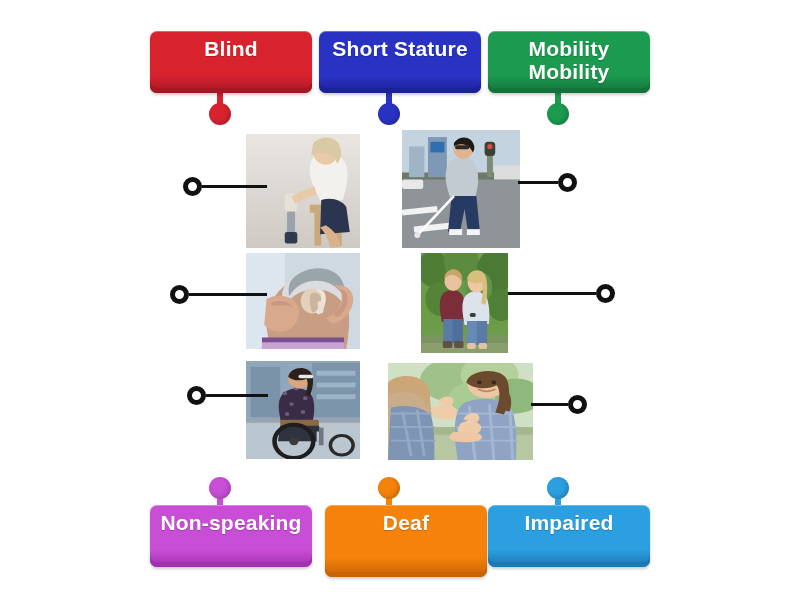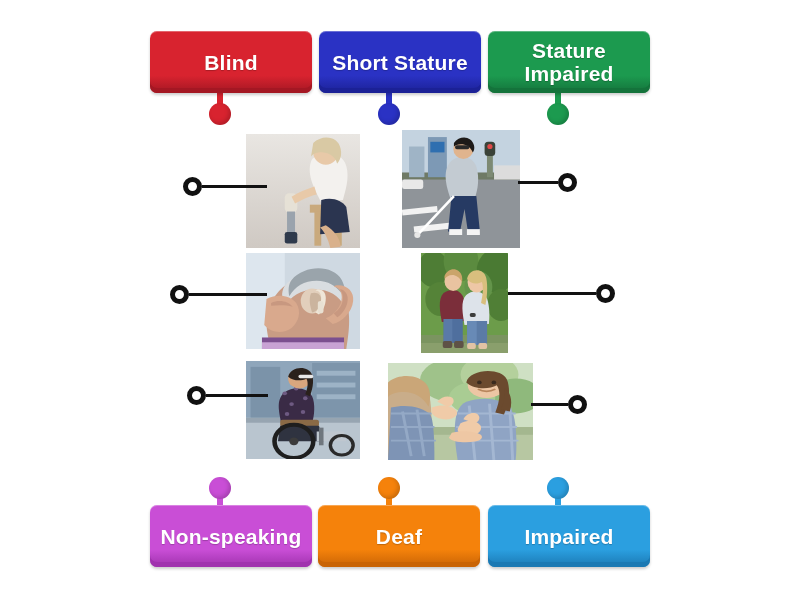--- a/index.html
+++ b/index.html
@@ -19,29 +19,29 @@
     width: 800px;
     height: 600px;
   }
 
   
   .chip {
     position: absolute;
     box-sizing: border-box;
     border-radius: 7px;
     display: flex;
-    align-items: center;
+    align-items: flex-start;
     justify-content: center;
     text-align: center;
     color: #ffffff;
     font-weight: bold;
     font-size: 21px;
     line-height: 23px;
     letter-spacing: 0.2px;
-    padding: 0 8px;
+    padding: 6px 8px;
     text-shadow: 0 1px 1px rgba(0,0,0,0.22);
     user-select: none;
   }
   .chip .chip-text {
     display: block;
     width: 100%;
   }
 
   
   .pin {
@@ -303,37 +303,37 @@
         <div class="ball" style="background: rgb(42, 50, 196); box-shadow: rgba(0, 0, 0, 0.18) -2px -2px 4px inset;"></div>
       </div>
       <div class="chip" style="left: 319px; top: 31px; width: 162px; height: 62px; background: linear-gradient(rgb(42, 50, 196) 0%, rgb(42, 50, 196) 72%, rgb(27, 33, 150) 100%); box-shadow: rgba(255, 255, 255, 0.3) 0px 1px 0px inset, rgb(27, 33, 150) 0px -5px 0px inset, rgba(0, 0, 0, 0.2) 0px 2px 3px;">
         <span class="chip-text">Short Stature</span>
       </div>
       <div class="pin down" style="left: 547px; top: 93px; height: 32px;">
         <div class="stem" style="background: rgb(28, 154, 79);"></div>
         <div class="ball" style="background: rgb(28, 154, 79); box-shadow: rgba(0, 0, 0, 0.18) -2px -2px 4px inset;"></div>
       </div>
       <div class="chip" style="left: 488px; top: 31px; width: 162px; height: 62px; background: linear-gradient(rgb(28, 154, 79) 0%, rgb(28, 154, 79) 72%, rgb(20, 115, 59) 100%); box-shadow: rgba(255, 255, 255, 0.3) 0px 1px 0px inset, rgb(20, 115, 59) 0px -5px 0px inset, rgba(0, 0, 0, 0.2) 0px 2px 3px;">
-        <span class="chip-text">Stature Impaired</span>
+        <span class="chip-text">Mobility Mobility</span>
       </div>
     </div>
 
   <div id="bottom-labels-layer">
       <div class="pin up" style="left: 209px; top: 477px; height: 28px;">
         <div class="stem" style="background: rgb(201, 78, 214);"></div>
         <div class="ball" style="background: rgb(201, 78, 214); box-shadow: rgba(0, 0, 0, 0.18) -2px -2px 4px inset;"></div>
       </div>
       <div class="chip" style="left: 150px; top: 505px; width: 162px; height: 62px; background: linear-gradient(rgb(201, 78, 214) 0%, rgb(201, 78, 214) 72%, rgb(160, 50, 174) 100%); box-shadow: rgba(255, 255, 255, 0.3) 0px 1px 0px inset, rgb(160, 50, 174) 0px -5px 0px inset, rgba(0, 0, 0, 0.2) 0px 2px 3px;">
         <span class="chip-text">Non-speaking</span>
       </div>
       <div class="pin up" style="left: 378px; top: 477px; height: 28px;">
         <div class="stem" style="background: rgb(245, 130, 11);"></div>
         <div class="ball" style="background: rgb(245, 130, 11); box-shadow: rgba(0, 0, 0, 0.18) -2px -2px 4px inset;"></div>
       </div>
-      <div class="chip" style="left: 318px; top: 505px; width: 162px; height: 62px; background: linear-gradient(rgb(245, 130, 11) 0%, rgb(245, 130, 11) 72%, rgb(201, 100, 5) 100%); box-shadow: rgba(255, 255, 255, 0.3) 0px 1px 0px inset, rgb(201, 100, 5) 0px -5px 0px inset, rgba(0, 0, 0, 0.2) 0px 2px 3px;">
+      <div class="chip" style="left: 325px; top: 505px; width: 162px; height: 72px; background: linear-gradient(rgb(245, 130, 11) 0%, rgb(245, 130, 11) 72%, rgb(201, 100, 5) 100%); box-shadow: rgba(255, 255, 255, 0.3) 0px 1px 0px inset, rgb(201, 100, 5) 0px -5px 0px inset, rgba(0, 0, 0, 0.2) 0px 2px 3px;">
         <span class="chip-text">Deaf</span>
       </div>
       <div class="pin up" style="left: 547px; top: 477px; height: 28px;">
         <div class="stem" style="background: rgb(43, 159, 224);"></div>
         <div class="ball" style="background: rgb(43, 159, 224); box-shadow: rgba(0, 0, 0, 0.18) -2px -2px 4px inset;"></div>
       </div>
       <div class="chip" style="left: 488px; top: 505px; width: 162px; height: 62px; background: linear-gradient(rgb(43, 159, 224) 0%, rgb(43, 159, 224) 72%, rgb(27, 121, 179) 100%); box-shadow: rgba(255, 255, 255, 0.3) 0px 1px 0px inset, rgb(27, 121, 179) 0px -5px 0px inset, rgba(0, 0, 0, 0.2) 0px 2px 3px;">
         <span class="chip-text">Impaired</span>
       </div>
     </div>

